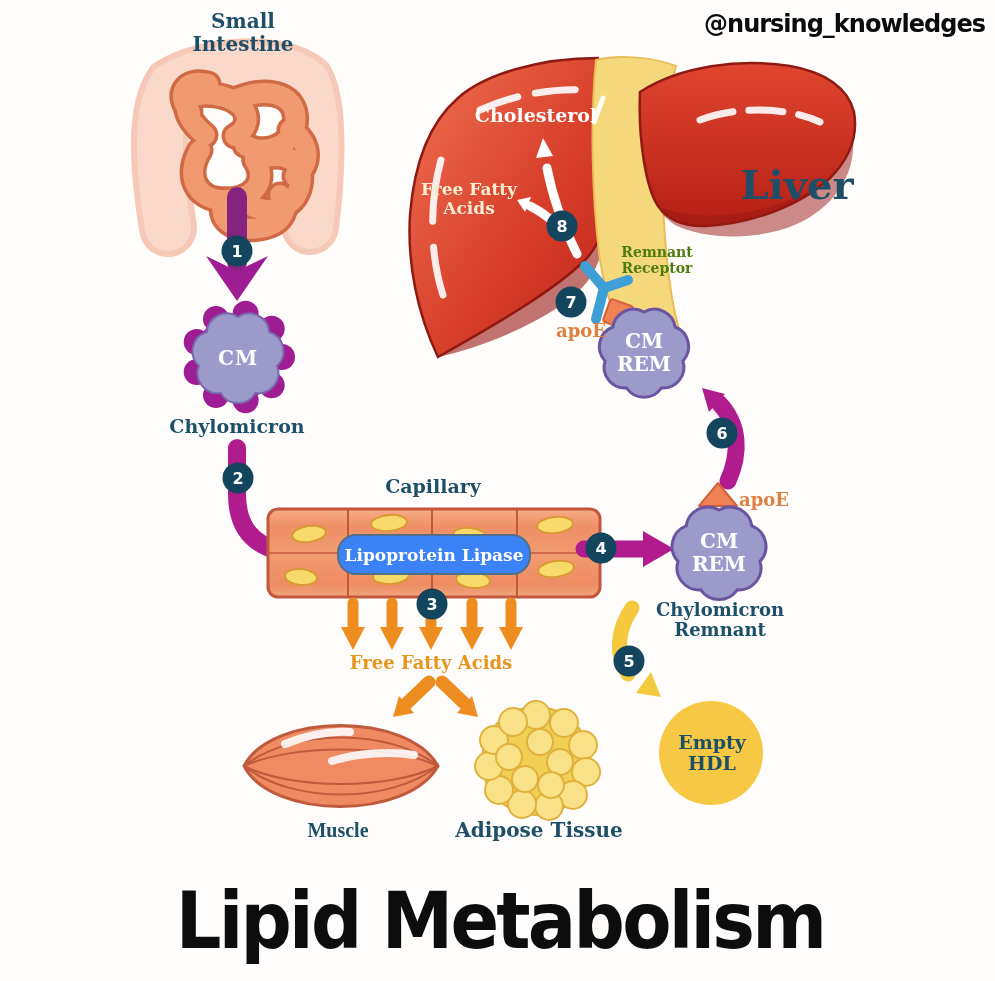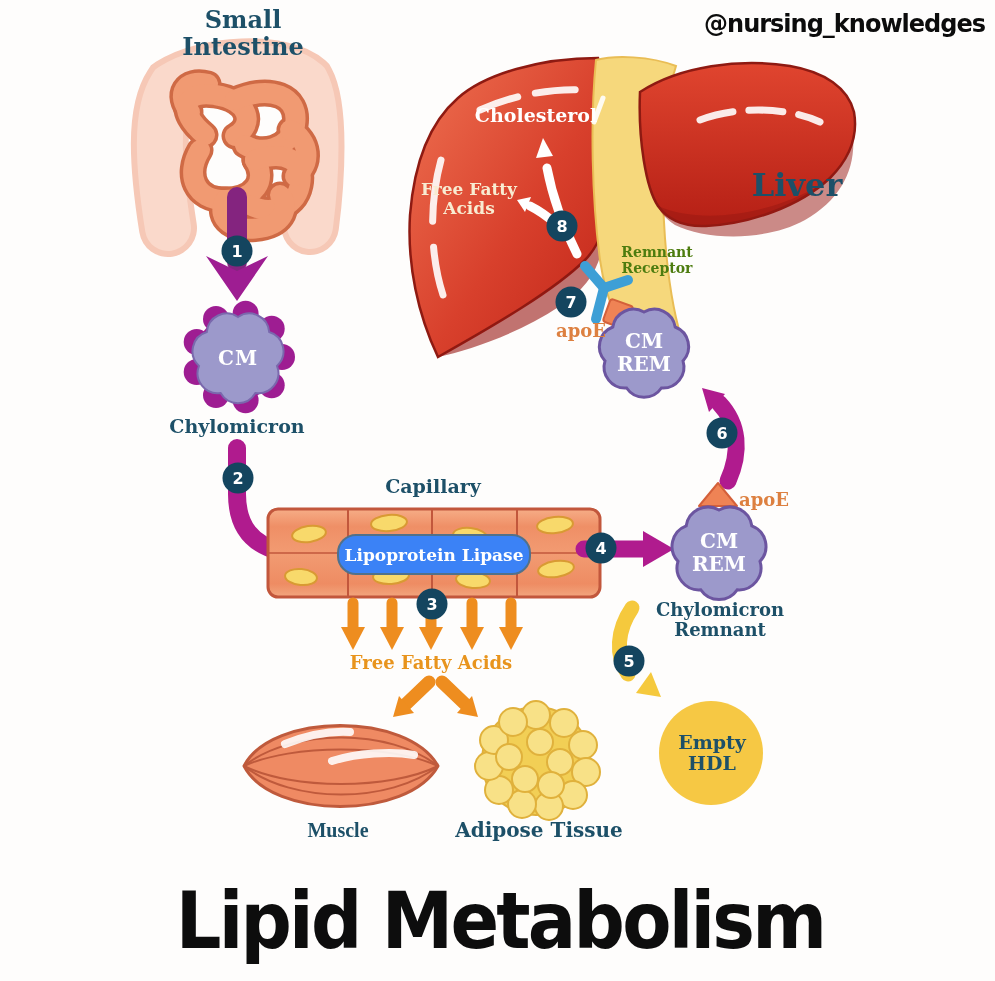--- a/index.html
+++ b/index.html
@@ -1,24 +1,24 @@
 <!DOCTYPE html>
 <html><head>
 <meta charset="utf-8">
 <style>
   html,body{margin:0;padding:0;background:#ffffff;}
   .canvas{position:relative;width:995px;height:981px;background:#fefdfc;overflow:hidden;
           font-family:"DejaVu Serif",serif;}
   svg{position:absolute;left:0;top:0;}
   .lbl{position:absolute;transform:translate(-50%,-50%);text-align:center;font-weight:bold;
        color:#1d5068;line-height:1.13;white-space:normal;}
-  .lbl-small-intestine{left:243px;top:33px;width:130px;font-size:24px;}
+  .lbl-small-intestine{left:243px;top:33px;width:130px;font-size:20px;}
   .lbl-cholesterol{left:536px;top:116px;font-size:19px;color:#ffffff;white-space:nowrap;}
   .lbl-ffa-liver{left:469px;top:199px;width:112px;font-size:17px;color:#f8ecd2;}
-  .lbl-liver{left:797px;top:185px;font-size:32px;white-space:nowrap;}
+  .lbl-liver{left:797px;top:185px;font-size:40px;white-space:nowrap;}
   .lbl-remnant-receptor{left:657px;top:261px;width:112px;font-size:14px;color:#4d7c0f;}
   .lbl-apoe-upper{left:581px;top:331px;font-size:18px;color:#dd8040;white-space:nowrap;}
   .lbl-cm{left:238px;top:358px;font-size:20px;color:#ffffff;letter-spacing:1px;white-space:nowrap;}
   .lbl-chylomicron{left:237px;top:427px;font-size:19px;white-space:nowrap;}
   .lbl-capillary{left:433px;top:487px;font-size:19px;white-space:nowrap;}
   .pill{position:absolute;left:337px;top:534px;width:190px;height:37px;background:#3b82f6;
         border:2px solid #51718a;border-radius:19px;display:flex;align-items:center;justify-content:center;
         color:#fff;font-weight:bold;font-size:17px;white-space:nowrap;}
   .lbl-cm-rem-upper{left:644px;top:353px;width:70px;font-size:20px;color:#ffffff;}
   .lbl-cm-rem-lower{left:719px;top:553px;width:70px;font-size:20px;color:#ffffff;}

